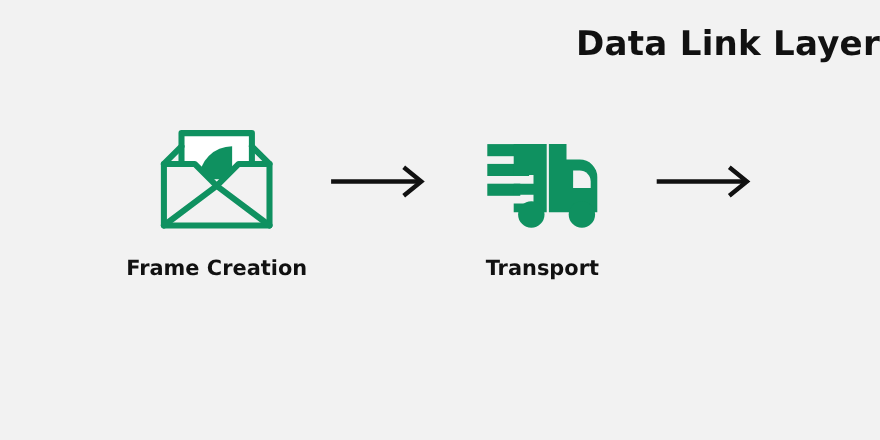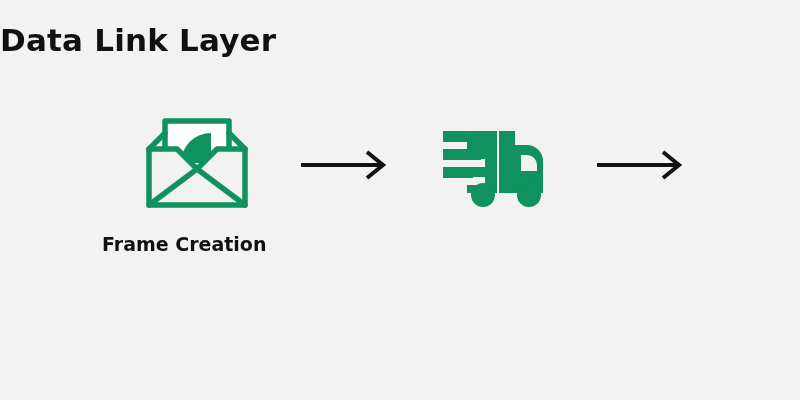--- a/index.html
+++ b/index.html
@@ -17,21 +17,21 @@
     position: relative;
     width: 800px;
     height: 400px;
     background: #f2f2f2;
   }
   #page-title {
     position: absolute;
     top: 22px;
     left: 0;
     width: 800px;
-    text-align: left;
+    text-align: right;
     font-size: 31px;
     font-weight: bold;
     color: #111111;
     letter-spacing: 0.2px;
   }
   .flow {
     position: absolute;
     top: 110px;
     left: 0;
     width: 800px;
@@ -48,20 +48,21 @@
   }
   .icon-box {
     height: 110px;
     width: 120px;
     display: flex;
     align-items: center;
     justify-content: center;
   }
   .step-label {
     margin-top: 14px;
+    text-align: center;
     font-size: 19px;
     font-weight: bold;
     color: #111111;
     line-height: 1.12;
     white-space: pre-line;
     width: 190px;
   }
   .arrow-wrap {
     width: 110px;
     height: 110px;
@@ -116,20 +117,21 @@
           <path d="M30 16 L60 16 L60 78 L30 78 L30 70 L48 70 L48 62 L30 62 L30 52 L48 52 L48 44 L30 44 Z" fill="#0f9160"></path>
 
           <path d="M62 16 L78 16 L78 30 L90 30 A16 16 0 0 1 106 46 L106 78 L62 78 Z" fill="#0f9160"></path>
 
           <path d="M84 40 L90 40 A10 10 0 0 1 100 50 L100 56 L84 56 Z" fill="#f2f2f2"></path>
 
           <circle cx="46" cy="80" r="12" fill="#0f9160"></circle>
           <circle cx="92" cy="80" r="12" fill="#0f9160"></circle>
         </svg>
       </div>
+      <div class="step-label">Transport</div>
     </div>
 
     <div class="arrow-wrap">
       <svg width="92" height="32" viewBox="0 0 92 32" aria-hidden="true">
         <path d="M2 16 L82 16" fill="none" stroke="#111111" stroke-width="4"></path>
         <path d="M68 3 L84 16 L68 29" fill="none" stroke="#111111" stroke-width="4" stroke-linecap="butt" stroke-linejoin="miter"></path>
       </svg>
     </div>
 
 

